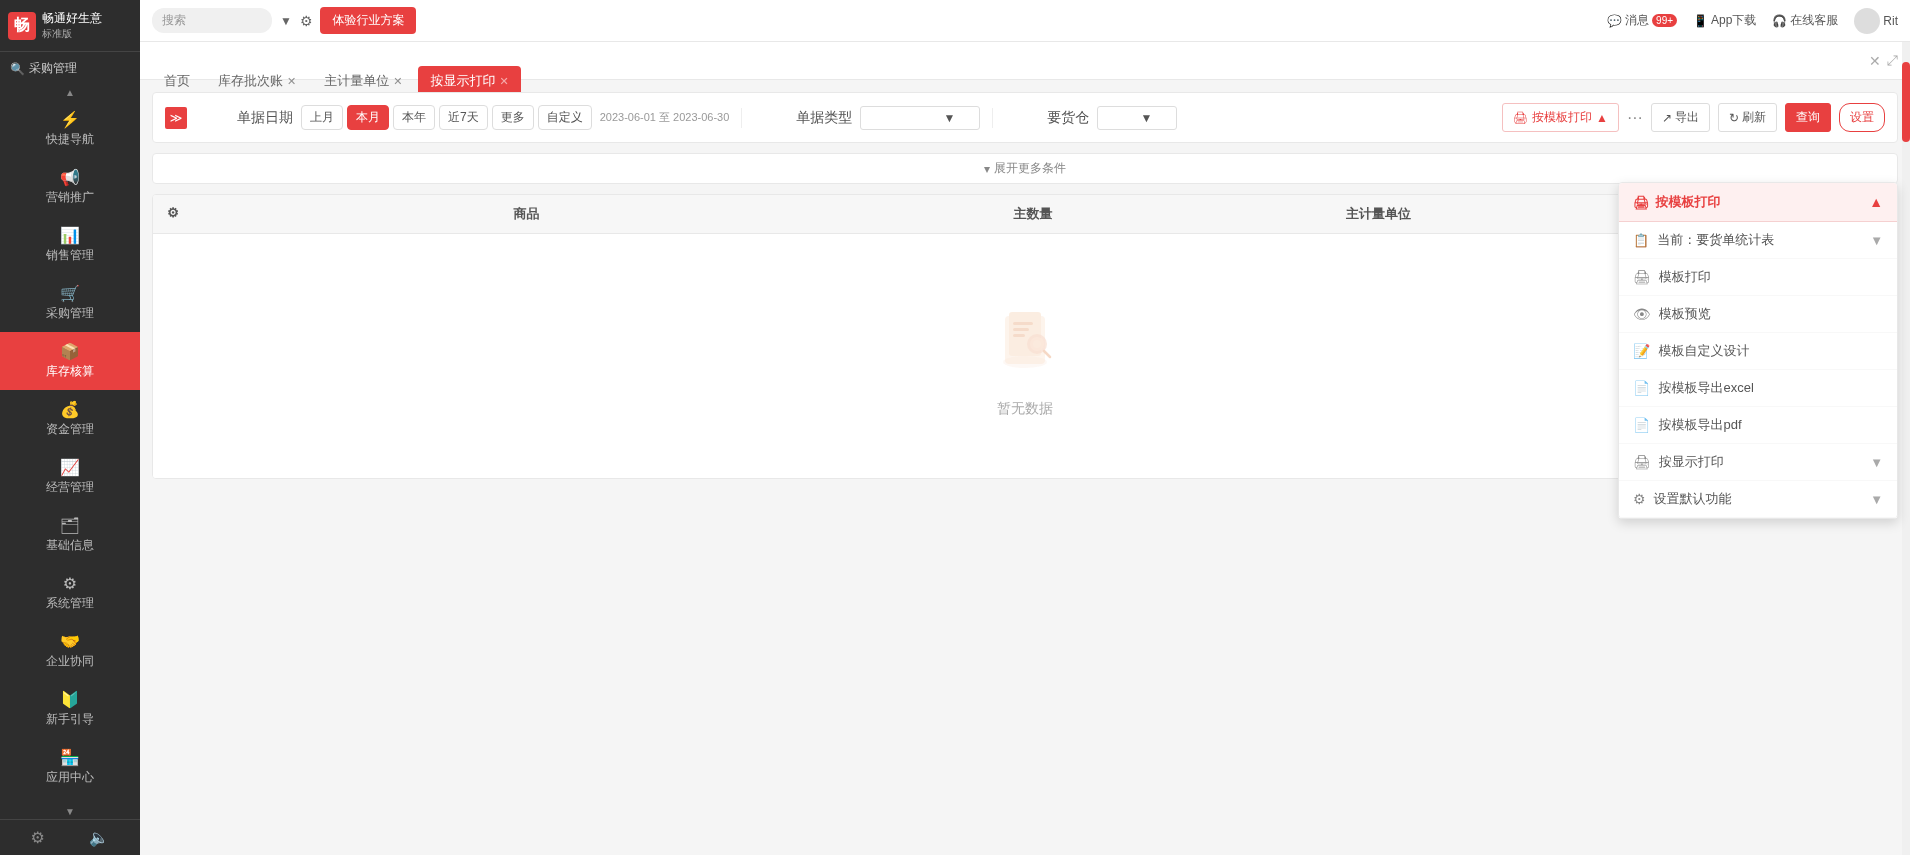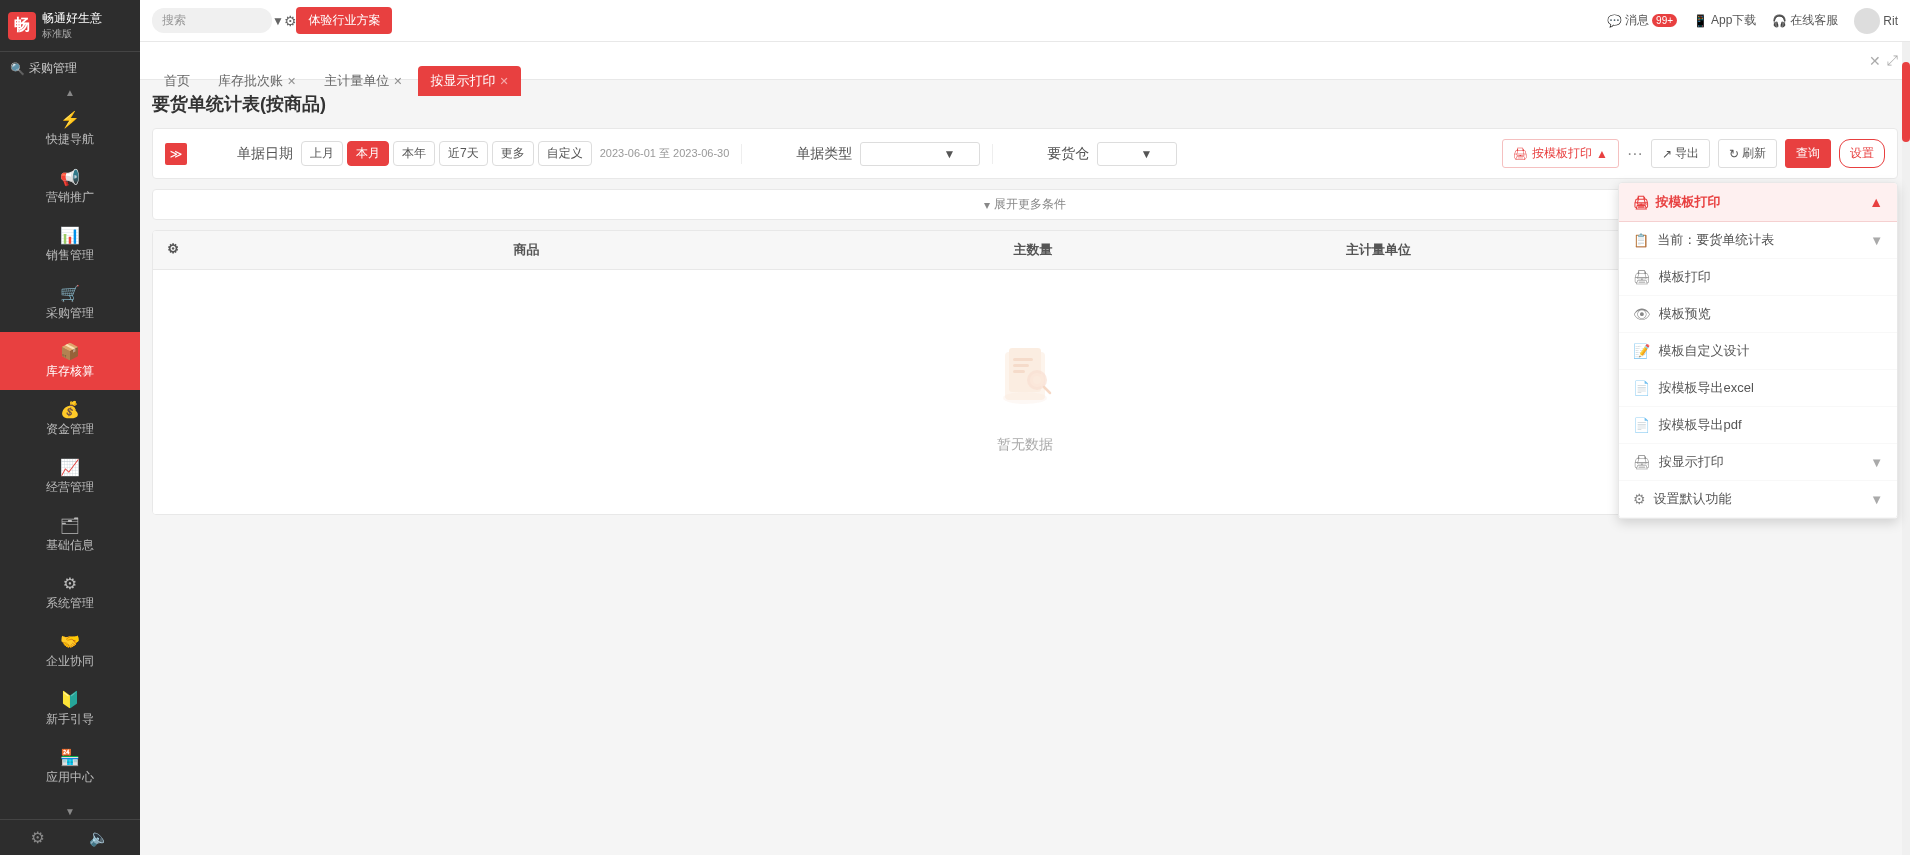--- a/index.html
+++ b/index.html
@@ -60,20 +60,21 @@
     }
 
     
     .topbar {
       background: #fff;
       height: 42px;
       display: flex;
       align-items: center;
       padding: 0 12px;
       border-bottom: 1px solid #e8e8e8;
+      gap: 8px;
     }
     .topbar-search {
       background: #f0f0f0;
       border-radius: 12px;
       padding: 4px 10px;
       font-size: 12px;
       color: #999;
       width: 120px;
     }
     .topbar-dropdown { color: #666; cursor: pointer; font-size: 12px; }
@@ -485,21 +486,20 @@
       <span class="tab-close" style="color:rgba(255,255,255,0.8);">✕</span>
     </div>
     <div class="tabs-right">
       <span style="font-size:14px; color:#aaa;">✕</span>
       <span style="font-size:14px; color:#aaa;">⤢</span>
     </div>
   </div>
 
   <div class="page-content" style="position:relative;">
 
-    <div class="page-title">要货单统计表(按商品)</div>
 
     <div class="filter-bar">
       <button class="filter-expand-btn">≫</button>
       <span class="filter-label">单据日期</span>
       <div class="filter-date-group">
         <button class="date-btn">上月</button>
         <button class="date-btn active">本月</button>
         <button class="date-btn">本年</button>
         <button class="date-btn">近7天</button>
         <button class="date-btn">更多</button>

